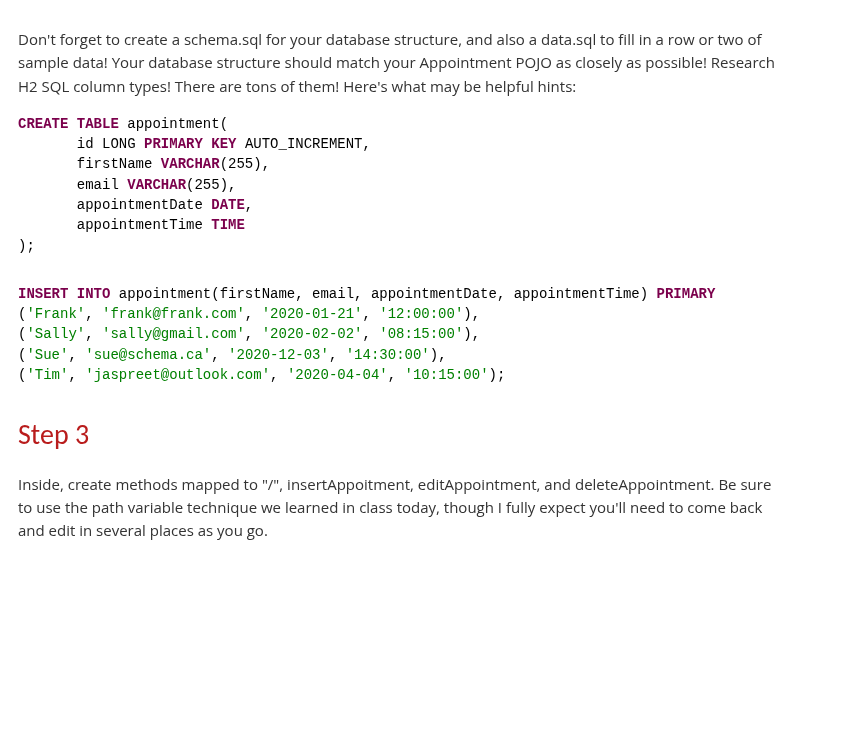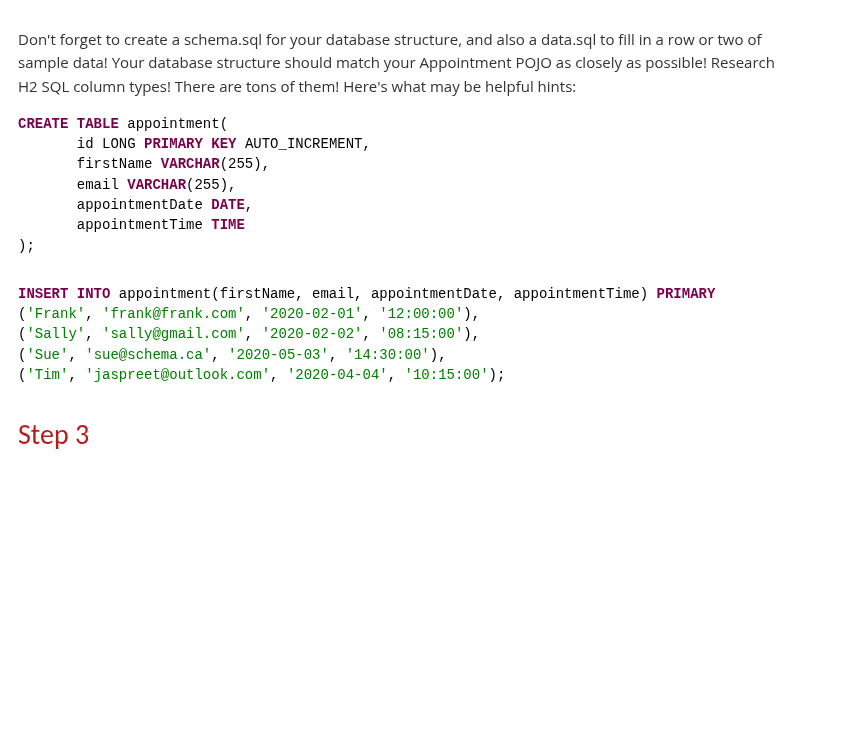--- a/index.html
+++ b/index.html
@@ -49,23 +49,24 @@
 
   <pre class="code-block"><span class="kw">CREATE TABLE</span> <span class="ident">appointment</span><span class="paren">(</span>
        <span class="ident">id</span> <span class="ident">LONG</span> <span class="kw">PRIMARY KEY</span> <span class="ident">AUTO_INCREMENT</span>,
        <span class="ident">firstName</span> <span class="kw">VARCHAR</span><span class="paren">(</span><span class="num">255</span><span class="paren">)</span>,
        <span class="ident">email</span> <span class="kw">VARCHAR</span><span class="paren">(</span><span class="num">255</span><span class="paren">)</span>,
        <span class="ident">appointmentDate</span> <span class="kw">DATE</span>,
        <span class="ident">appointmentTime</span> <span class="kw">TIME</span>
 <span class="paren">);</span></pre>
 
   <pre class="code-block"><span class="kw">INSERT INTO</span> <span class="ident">appointment</span><span class="ident">(firstName, email, appointmentDate, appointmentTime)</span> <span class="kw">PRIMARY</span>
-<span class="paren">(</span><span class="str">'Frank'</span><span class="ident">, </span><span class="str">'frank@frank.com'</span><span class="ident">, </span><span class="str">'2020-02-01'</span><span class="ident">, </span><span class="str">'12:00:00'</span><span class="paren">),</span>
+<span class="paren">(</span><span class="str">'Frank'</span><span class="ident">, </span><span class="str">'frank@frank.com'</span><span class="ident">, </span><span class="str">'2020-01-21'</span><span class="ident">, </span><span class="str">'12:00:00'</span><span class="paren">),</span>
 <span class="paren">(</span><span class="str">'Sally'</span><span class="ident">, </span><span class="str">'sally@gmail.com'</span><span class="ident">, </span><span class="str">'2020-02-02'</span><span class="ident">, </span><span class="str">'08:15:00'</span><span class="paren">),</span>
-<span class="paren">(</span><span class="str">'Sue'</span><span class="ident">, </span><span class="str">'sue@schema.ca'</span><span class="ident">, </span><span class="str">'2020-05-03'</span><span class="ident">, </span><span class="str">'14:30:00'</span><span class="paren">),</span>
+<span class="paren">(</span><span class="str">'Sue'</span><span class="ident">, </span><span class="str">'sue@schema.ca'</span><span class="ident">, </span><span class="str">'2020-12-03'</span><span class="ident">, </span><span class="str">'14:30:00'</span><span class="paren">),</span>
 <span class="paren">(</span><span class="str">'Tim'</span><span class="ident">, </span><span class="str">'jaspreet@outlook.com'</span><span class="ident">, </span><span class="str">'2020-04-04'</span><span class="ident">, </span><span class="str">'10:15:00'</span><span class="paren">);</span></pre>
 
   <h2 class="step-heading">Step 3</h2>
 
 
+  <p class="body-text">Inside, create methods mapped to "/", insertAppoitment, editAppointment, and deleteAppointment.  Be sure to use the path variable technique we learned in class today, though I fully expect you'll need to come back and edit in several places as you go.</p>
 
 
 </div>
 
 </body></html>

